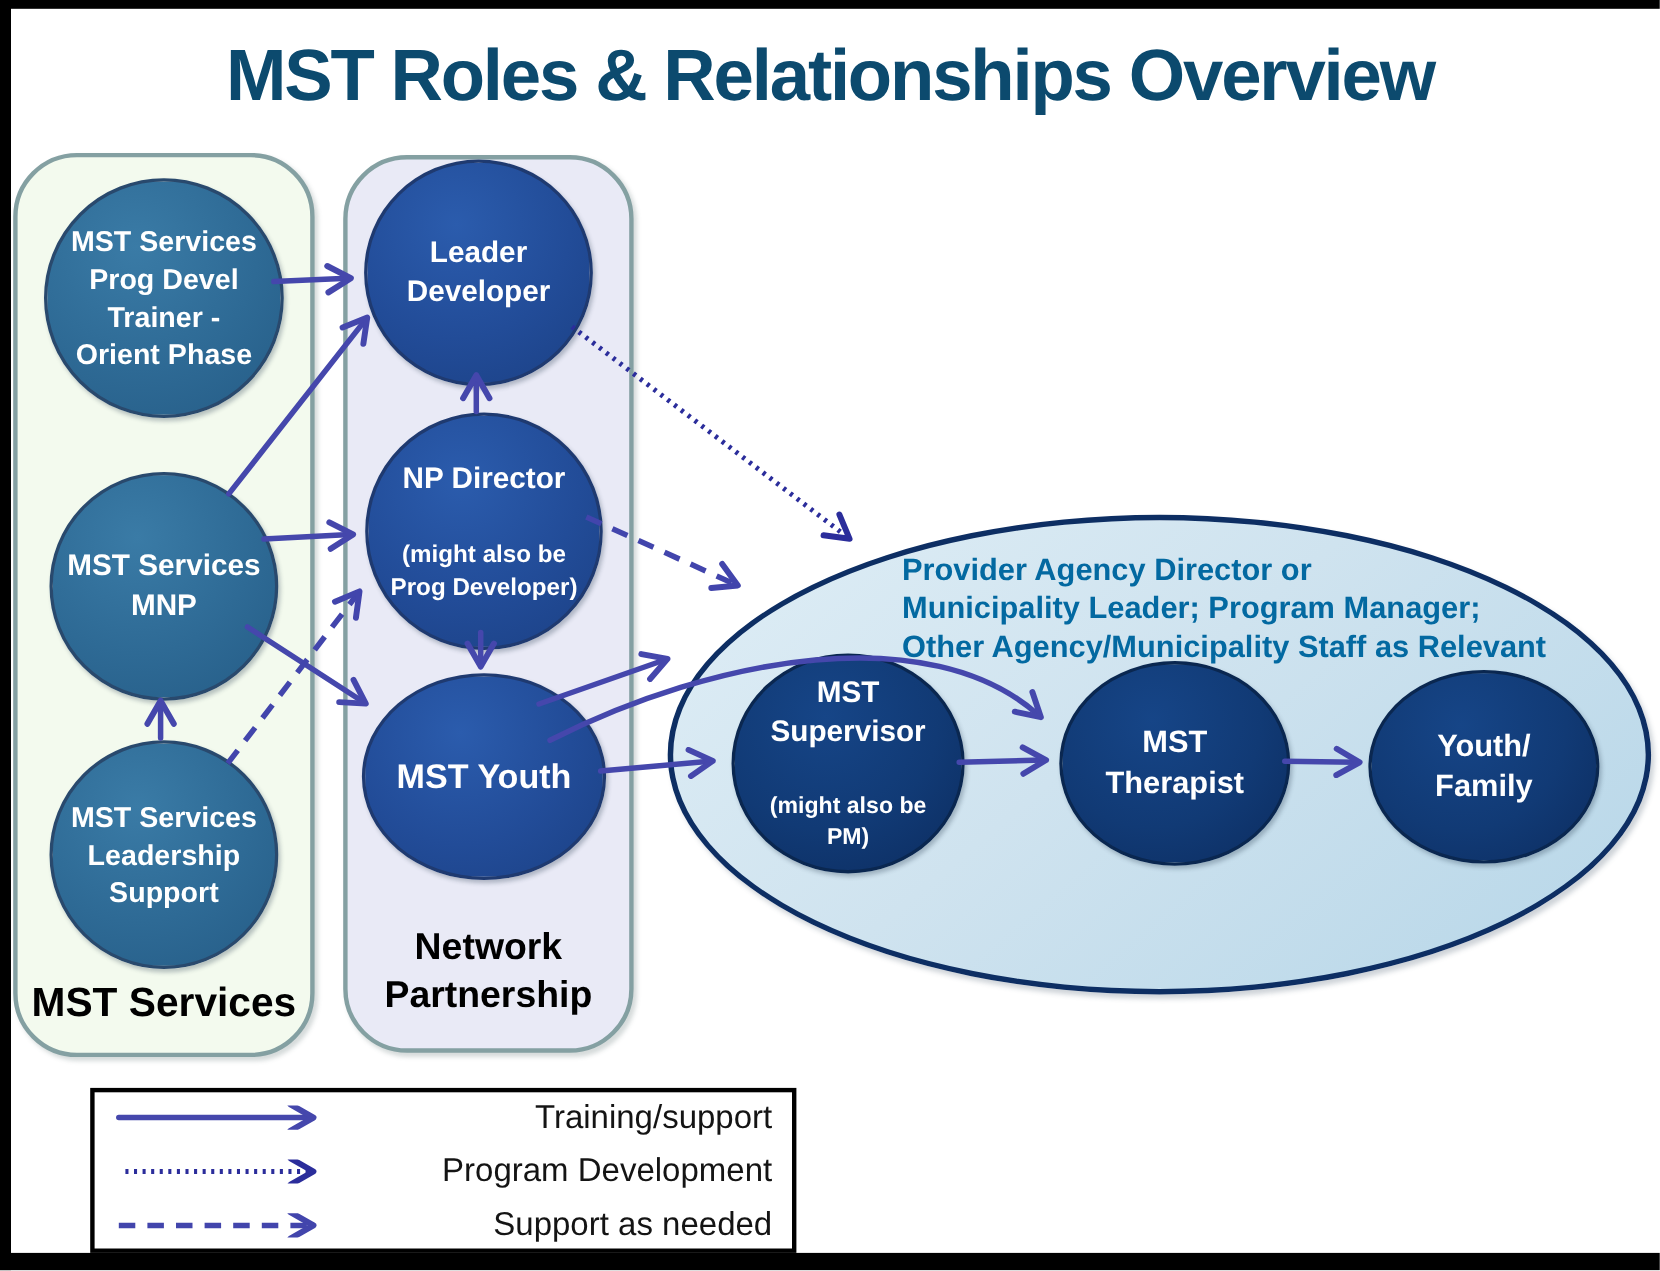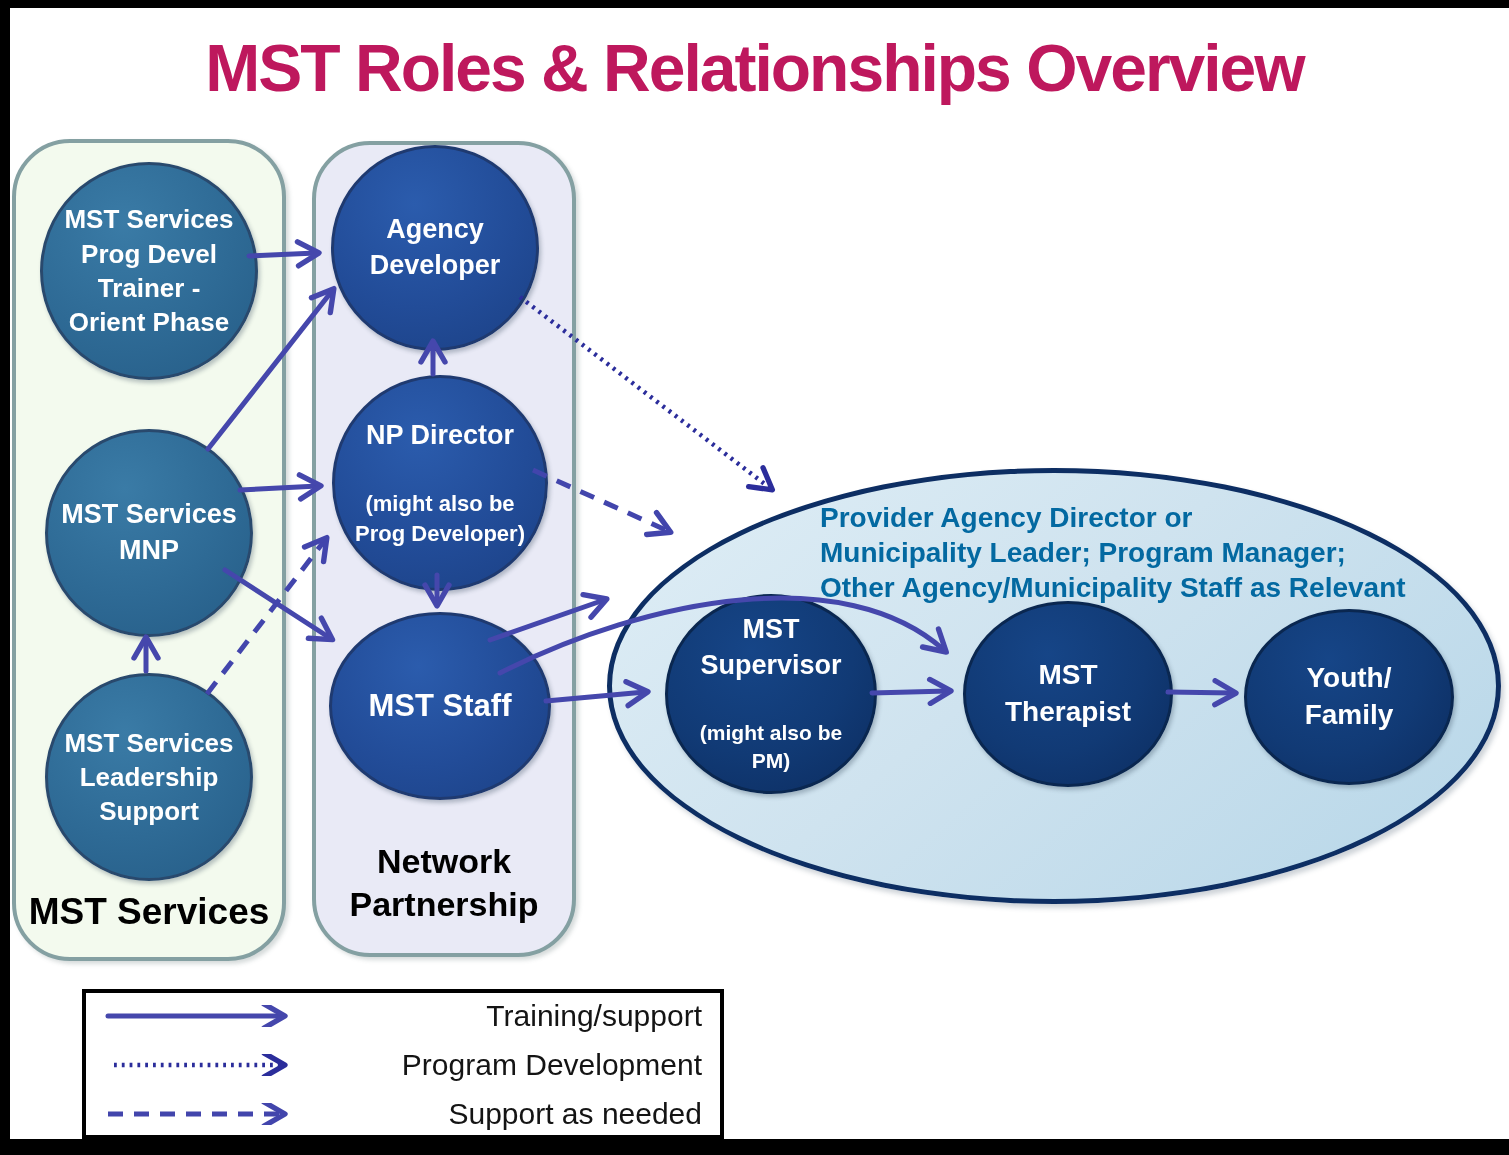--- a/index.html
+++ b/index.html
@@ -8,21 +8,21 @@
     font-family:"Liberation Sans", sans-serif;
   }
   
   .frame{position:absolute;background:#000;}
   .frame-top{left:0;top:0;width:1509px;height:8px;}
   .frame-left{left:0;top:0;width:10px;height:1155px;}
   .frame-bottom{left:0;top:1139px;width:1509px;height:16px;}
 
   .title{
     position:absolute;left:0;top:30px;width:1509px;text-align:center;
-    font-size:66px;font-weight:bold;color:#be185d;letter-spacing:-2px;white-space:nowrap;
+    font-size:66px;font-weight:bold;color:#0c4a6e;letter-spacing:-2px;white-space:nowrap;
   }
 
   
   .panel{position:absolute;border-radius:58px;box-shadow:3px 3px 4px rgba(90,110,110,.25);}
   .panel-services{left:12px;top:139px;width:266px;height:814px;background:#F3FAEE;border:4px solid #84A0A2;}
   .panel-network{left:312px;top:141px;width:256px;height:808px;background:#E9EAF6;border:4px solid #84A0A2;}
   .panel-label{
     position:absolute;left:0;bottom:22px;width:100%;text-align:center;
     font-weight:bold;color:#000000;white-space:pre-line;line-height:1.25;
   }
@@ -107,30 +107,30 @@
   <div class="node node-teal n-trainer">MST Services
 Prog Devel
 Trainer -
 Orient Phase</div>
   <div class="node node-teal n-mnp">MST Services
 MNP</div>
   <div class="node node-teal n-leader">MST Services
 Leadership
 Support</div>
 
-  <div class="node node-royal n-progdev">Agency
+  <div class="node node-royal n-progdev">Leader
 Developer</div>
   <div class="node node-royal n-npdir">
     <div>
       <div class="node-main">NP Director</div>
       <div class="node-sub">(might also be
 Prog Developer)</div>
     </div>
   </div>
-  <div class="node node-royal n-expert">MST Staff</div>
+  <div class="node node-royal n-expert">MST Youth</div>
 
   <div class="node node-navy n-super">
     <div>
       <div class="node-main">MST
 Supervisor</div>
       <div class="node-sub">(might also be
 PM)</div>
     </div>
   </div>
   <div class="node node-navy n-ther">MST

